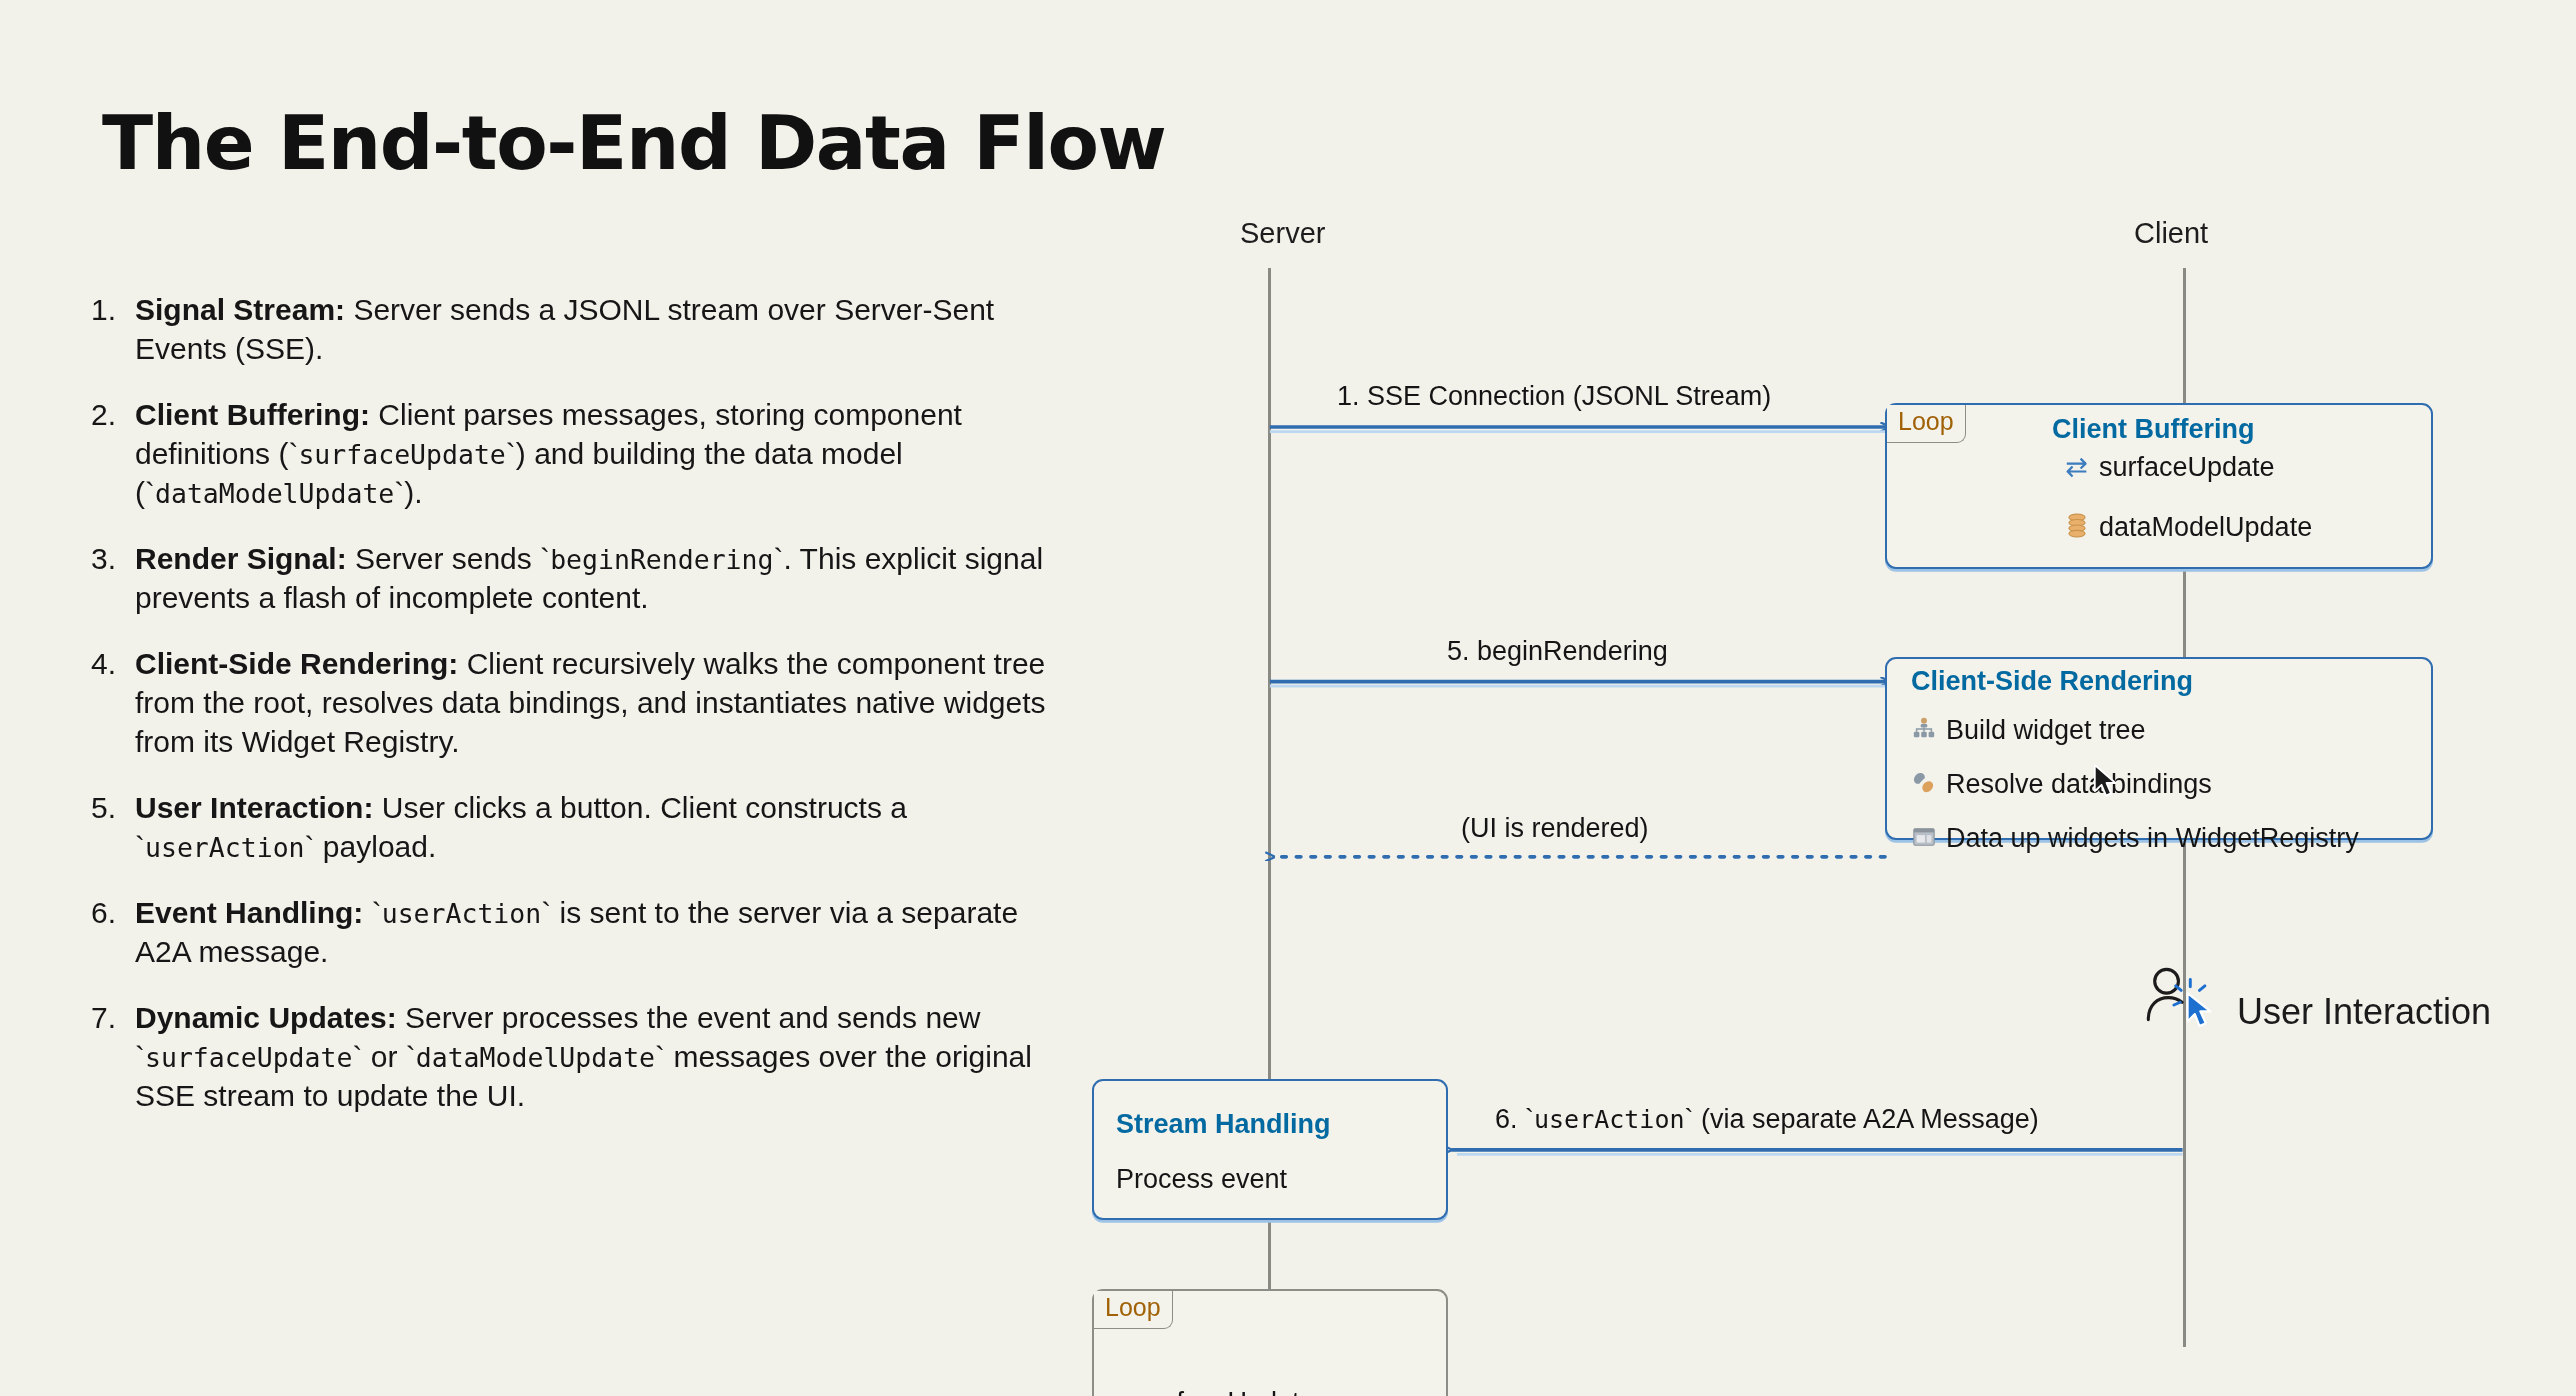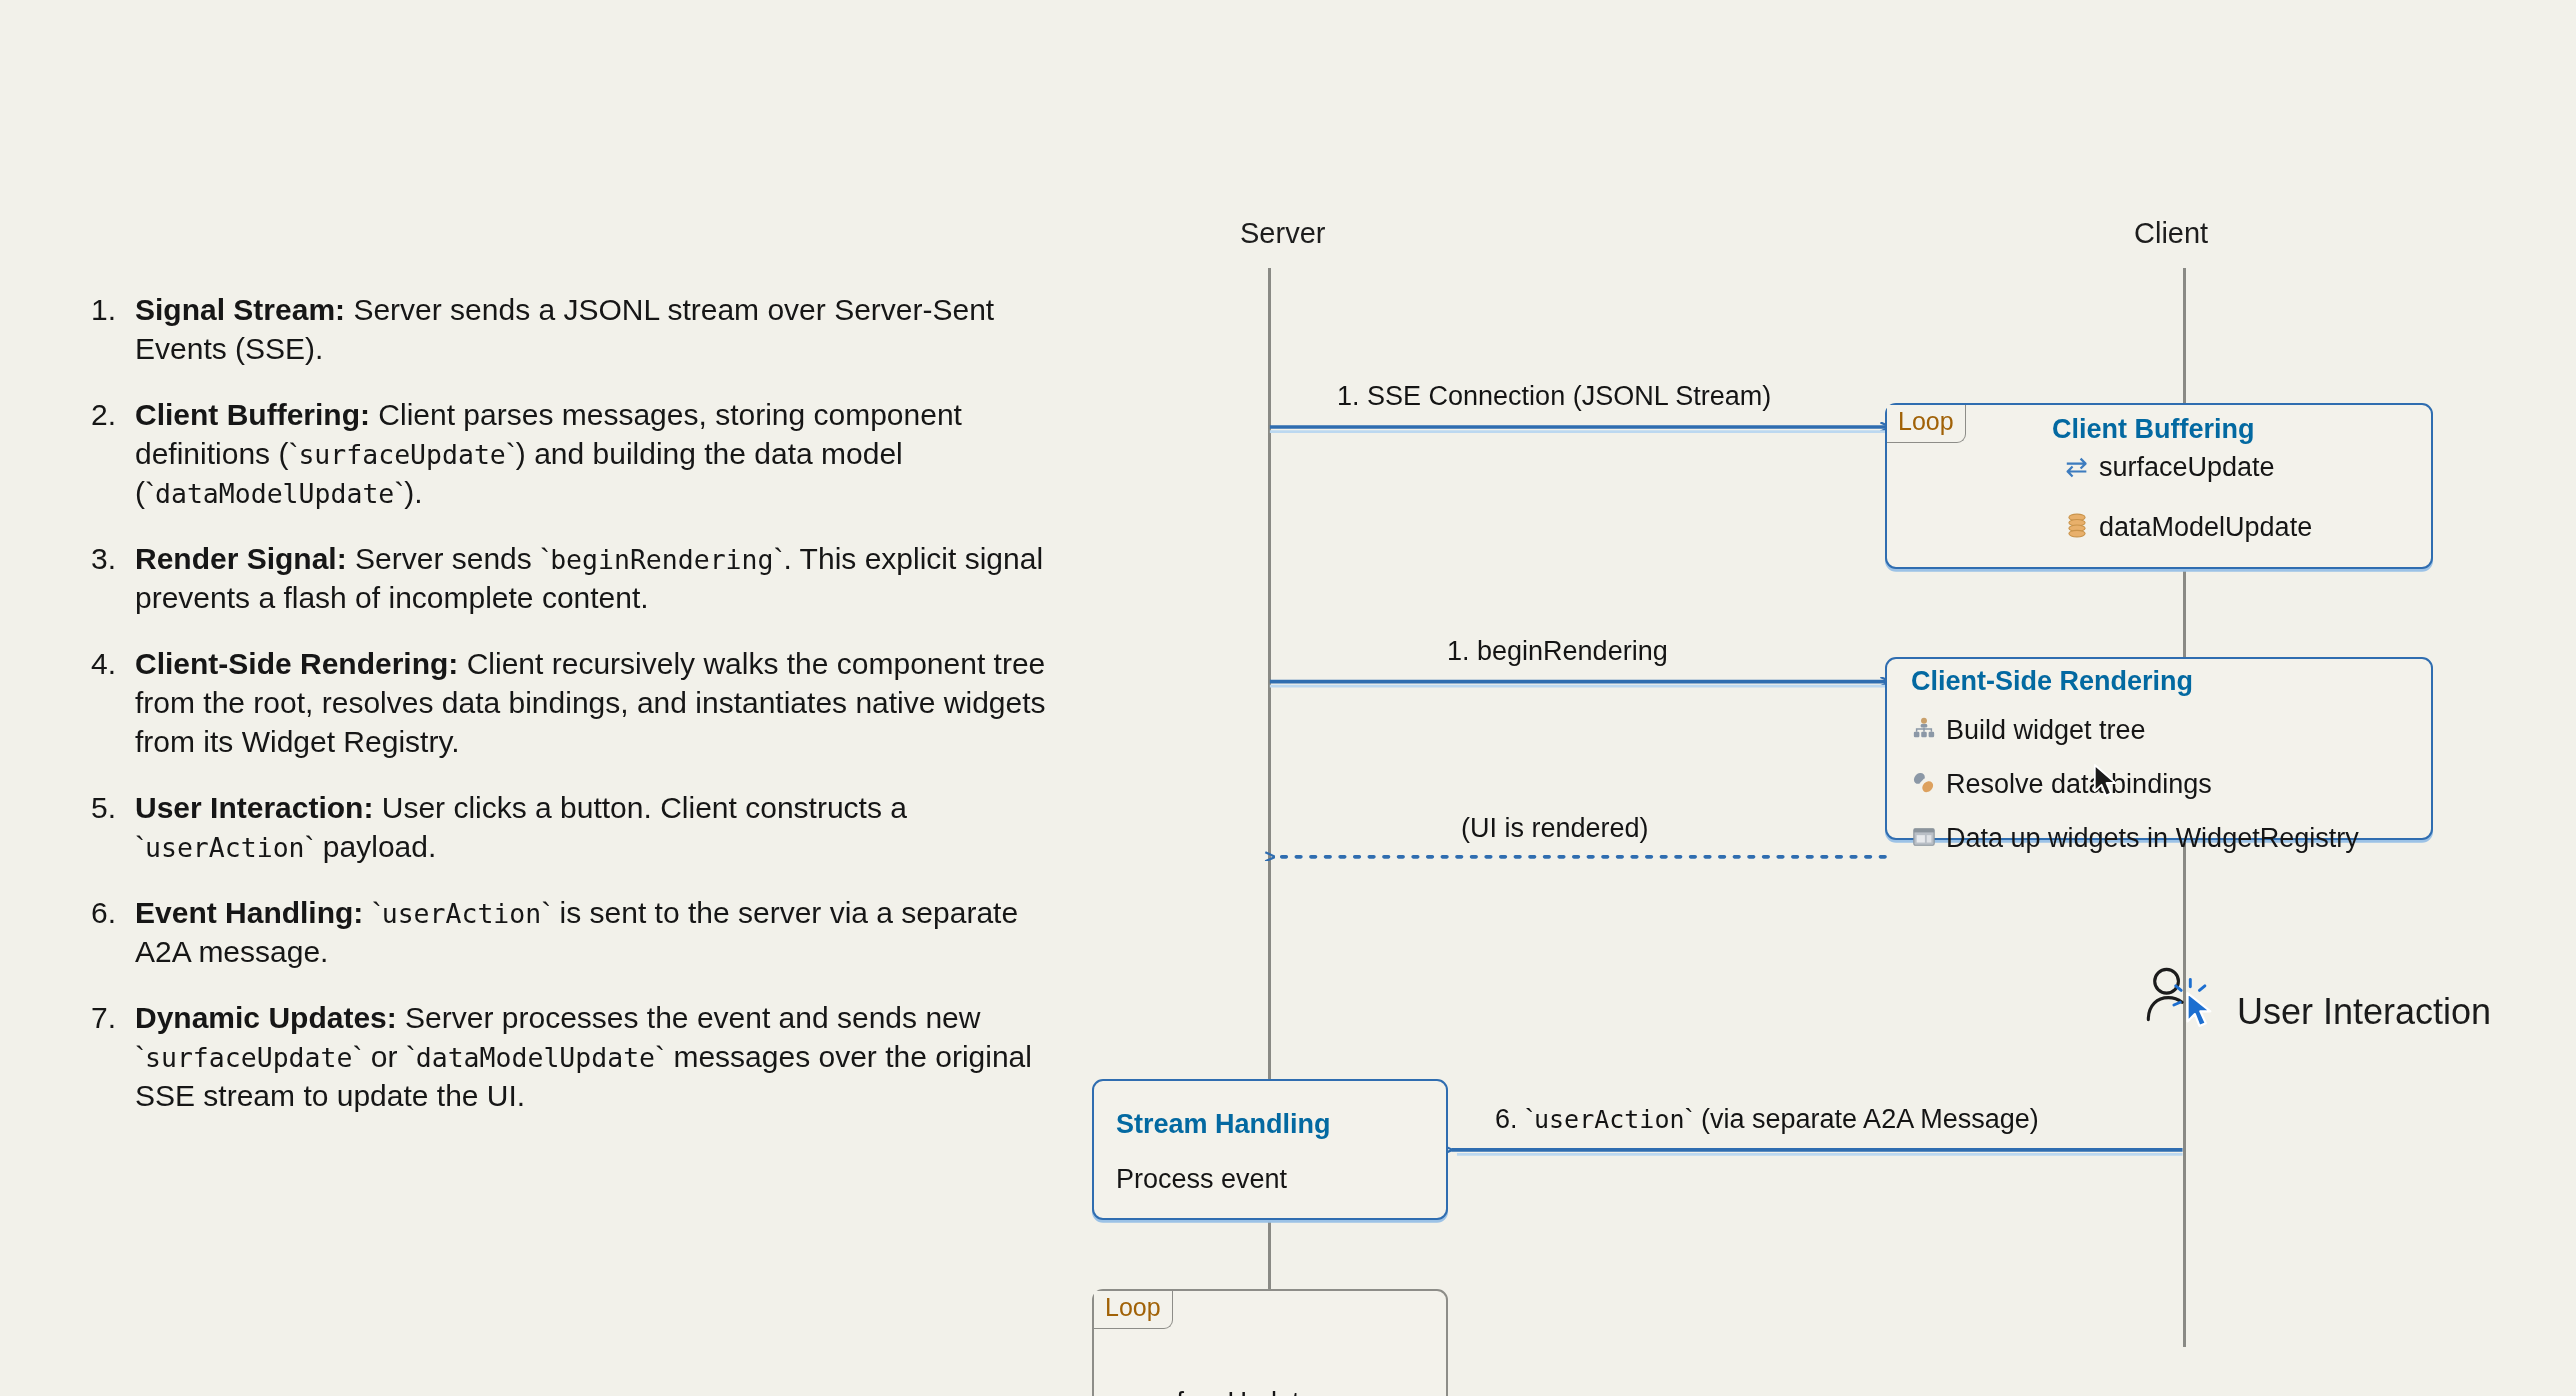--- a/index.html
+++ b/index.html
@@ -159,20 +159,21 @@
     font-size: 36px;
     color: #1b1b1b;
     white-space: nowrap;
   }
 </style>
 </head>
 <body>
 
 <div id="page">
 
+  <div id="page-title">The End-to-End Data Flow</div>
 
   <div id="steps-list">
 
     <div class="step">
       <span class="step-num">1.</span>
       <b>Signal Stream:</b><span> Server sends a JSONL stream over Server-Sent Events (SSE).</span>
     </div>
 
     <div class="step">
       <span class="step-num">2.</span>
@@ -256,21 +257,21 @@
       <path d="M 1110 328 L 1038 328 L 1038 262 L 1088 262" fill="none" stroke="#2f6db0" stroke-width="4" stroke-linejoin="round" marker-end="url(#ahloop)"></path>
 
       <path d="M 1390 262 L 1452 262 L 1452 328 L 1395 328" fill="none" stroke="#2f6db0" stroke-width="4" stroke-linejoin="round" marker-end="url(#ahloopL)"></path>
 
       <path d="M 70 1340 L 32 1340 L 32 1288 L 72 1288" fill="none" stroke="#4a4a46" stroke-width="3.5" stroke-linejoin="round" marker-end="url(#ahloopGray)"></path>
       <path d="M 330 1288 L 368 1288 L 368 1340 L 332 1340" fill="none" stroke="#4a4a46" stroke-width="3.5" stroke-linejoin="round" marker-end="url(#ahloopGrayL)"></path>
     </svg>
 
     <div class="msg-label" style="left:278px; top:153px;">1. SSE Connection (JSONL Stream)</div>
 
-    <div class="msg-label" style="left:388px; top:408px;">1. beginRendering</div>
+    <div class="msg-label" style="left:388px; top:408px;">5. beginRendering</div>
 
     <div class="msg-label" style="left:402px; top:585px;">(UI is rendered)</div>
 
     <div class="msg-label" style="left:436px; top:876px;">6. `<code>userAction</code>` (via separate A2A Message)</div>
 
     <div class="nbox" style="left:826px; top:175px; width:548px; height:166px;"></div>
     <div class="loop-tab" style="left:828px; top:177px;">Loop</div>
     <div class="nbox-title" style="position:absolute; left:993px; top:186px;">Client Buffering</div>
 
     <div class="item-row" style="left:1004px; top:224px;">

